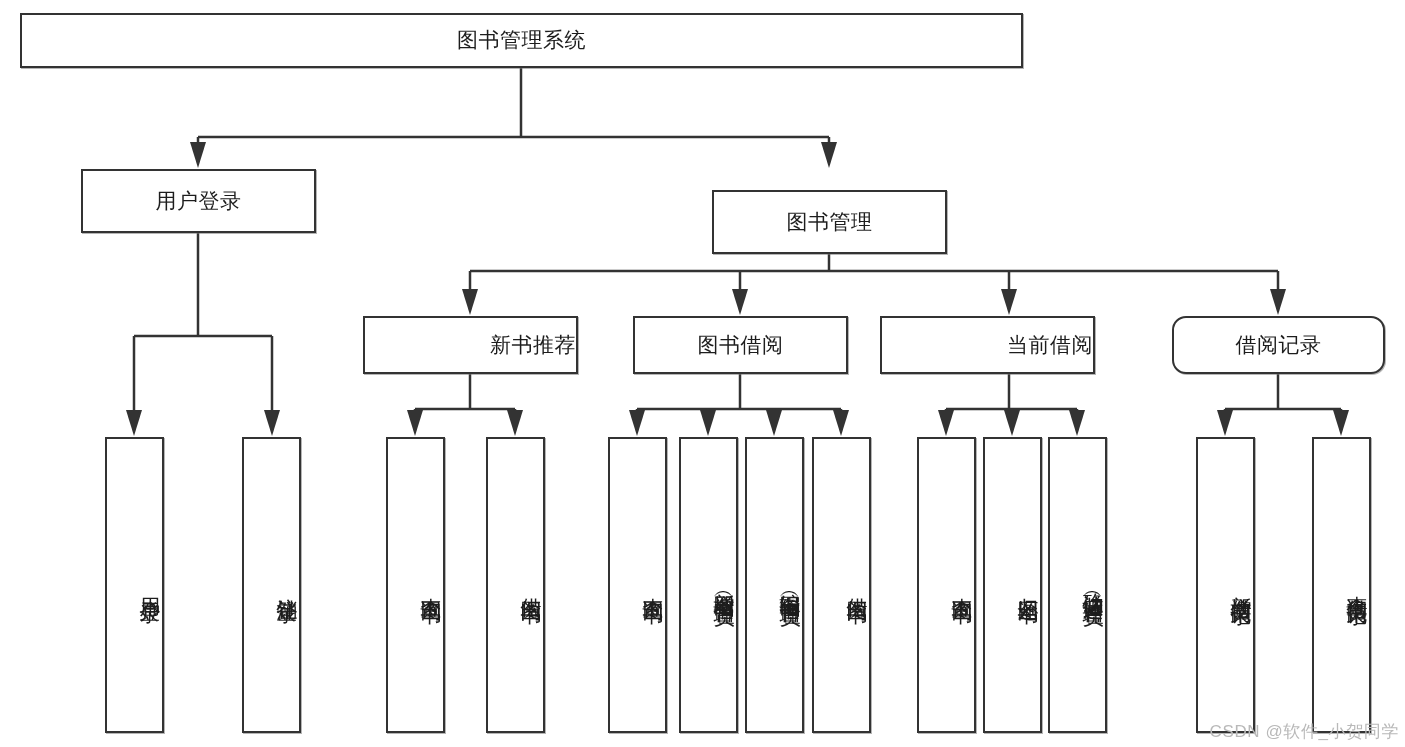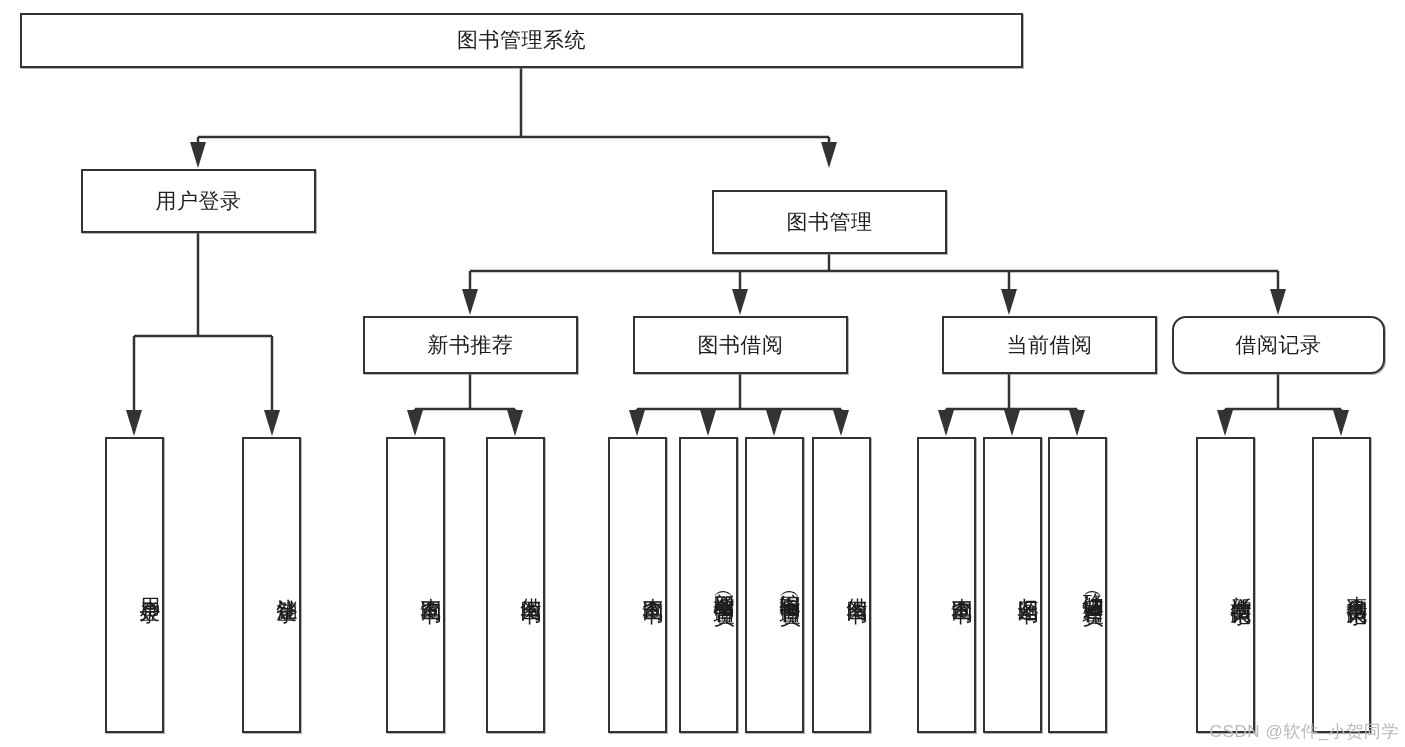--- a/index.html
+++ b/index.html
@@ -147,27 +147,27 @@
   <div id="node-layer">
       <div class="node horiz" style="left: 20px; top: 13px; width: 1003px; height: 55px;">
         <span class="label">图书管理系统</span>
       </div>
       <div class="node horiz" style="left: 81px; top: 169px; width: 235px; height: 64px;">
         <span class="label">用户登录</span>
       </div>
       <div class="node horiz" style="left: 712px; top: 169px; width: 235px; height: 64px; margin-top: 21px;">
         <span class="label">图书管理</span>
       </div>
-      <div class="node horiz" style="left: 363px; top: 316px; width: 215px; height: 58px;">
+      <div class="node horiz" style="left: 363px; top: 316px; width: 215px; height: 58px; justify-content: flex-end;">
         <span class="label">新书推荐</span>
       </div>
       <div class="node horiz" style="left: 633px; top: 316px; width: 215px; height: 58px; align-items: center;">
         <span class="label">图书借阅</span>
       </div>
-      <div class="node horiz" style="left: 942px; top: 316px; width: 215px; height: 58px;">
+      <div class="node horiz" style="left: 880px; top: 316px; width: 215px; height: 58px; justify-content: flex-end;">
         <span class="label">当前借阅</span>
       </div>
       <div class="node horiz" style="left: 1172px; top: 316px; width: 213px; height: 58px; border-radius: 14px;">
         <span class="label">借阅记录</span>
       </div>
       <div class="node vert" style="left: 105px; top: 437px; width: 59px; height: 296px;">
         <span class="label">用户登录</span>
       </div>
       <div class="node vert" style="left: 242px; top: 437px; width: 59px; height: 296px;">
         <span class="label">注销登录</span>

